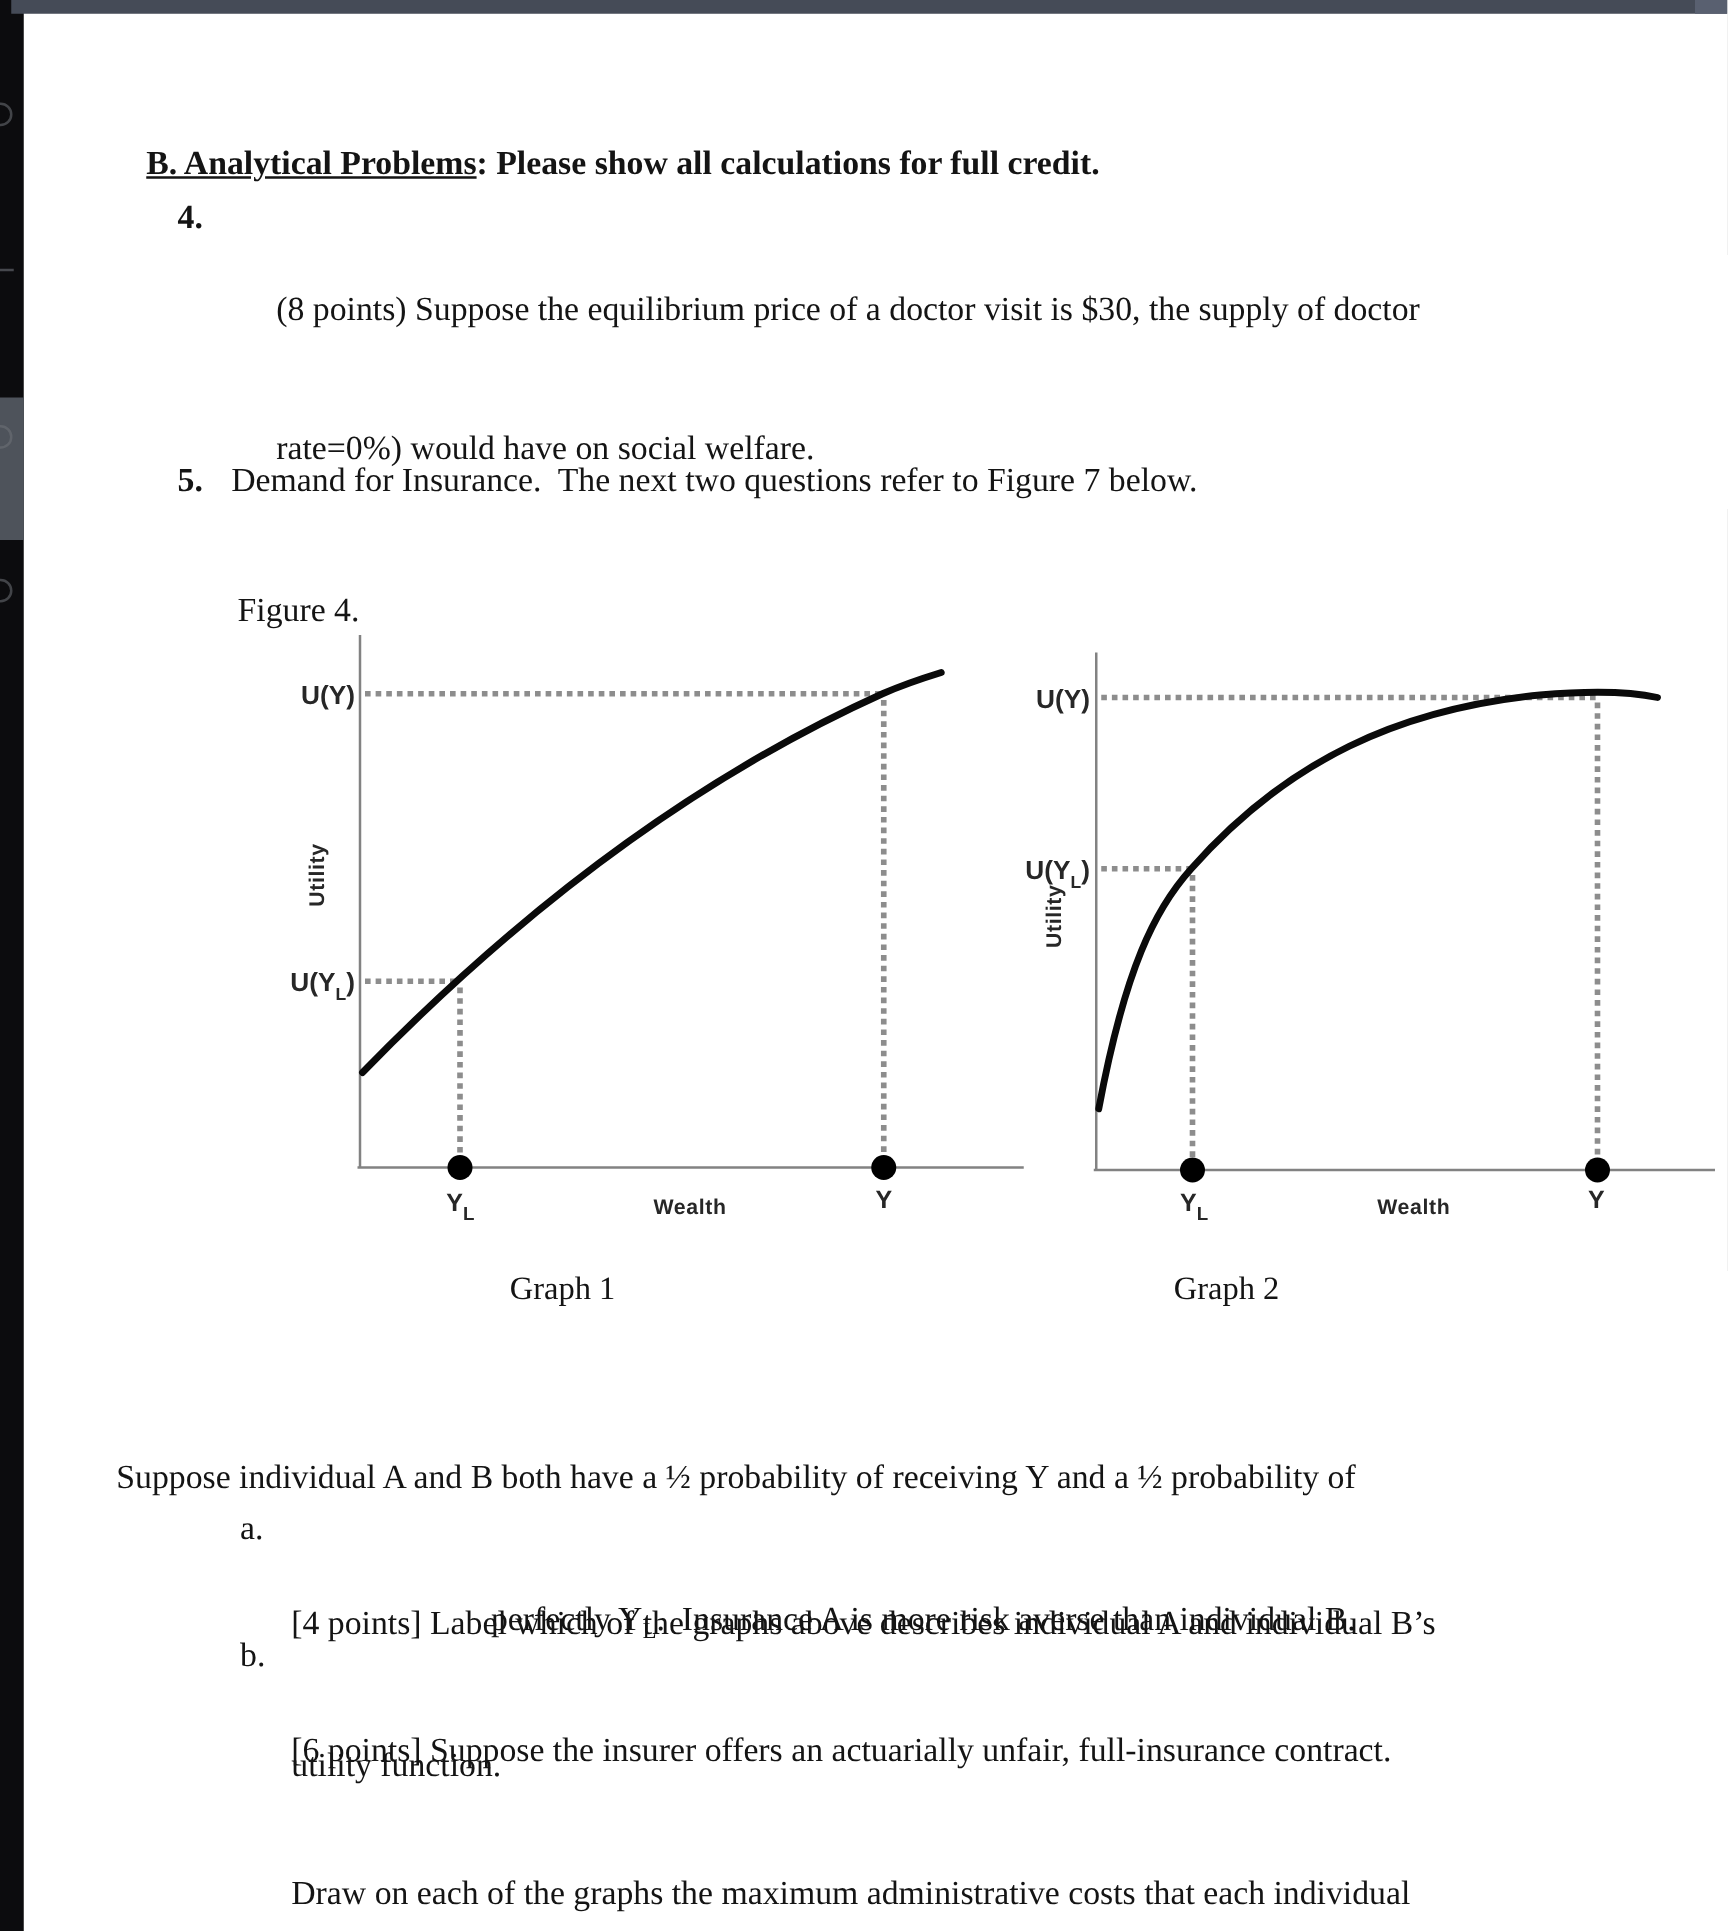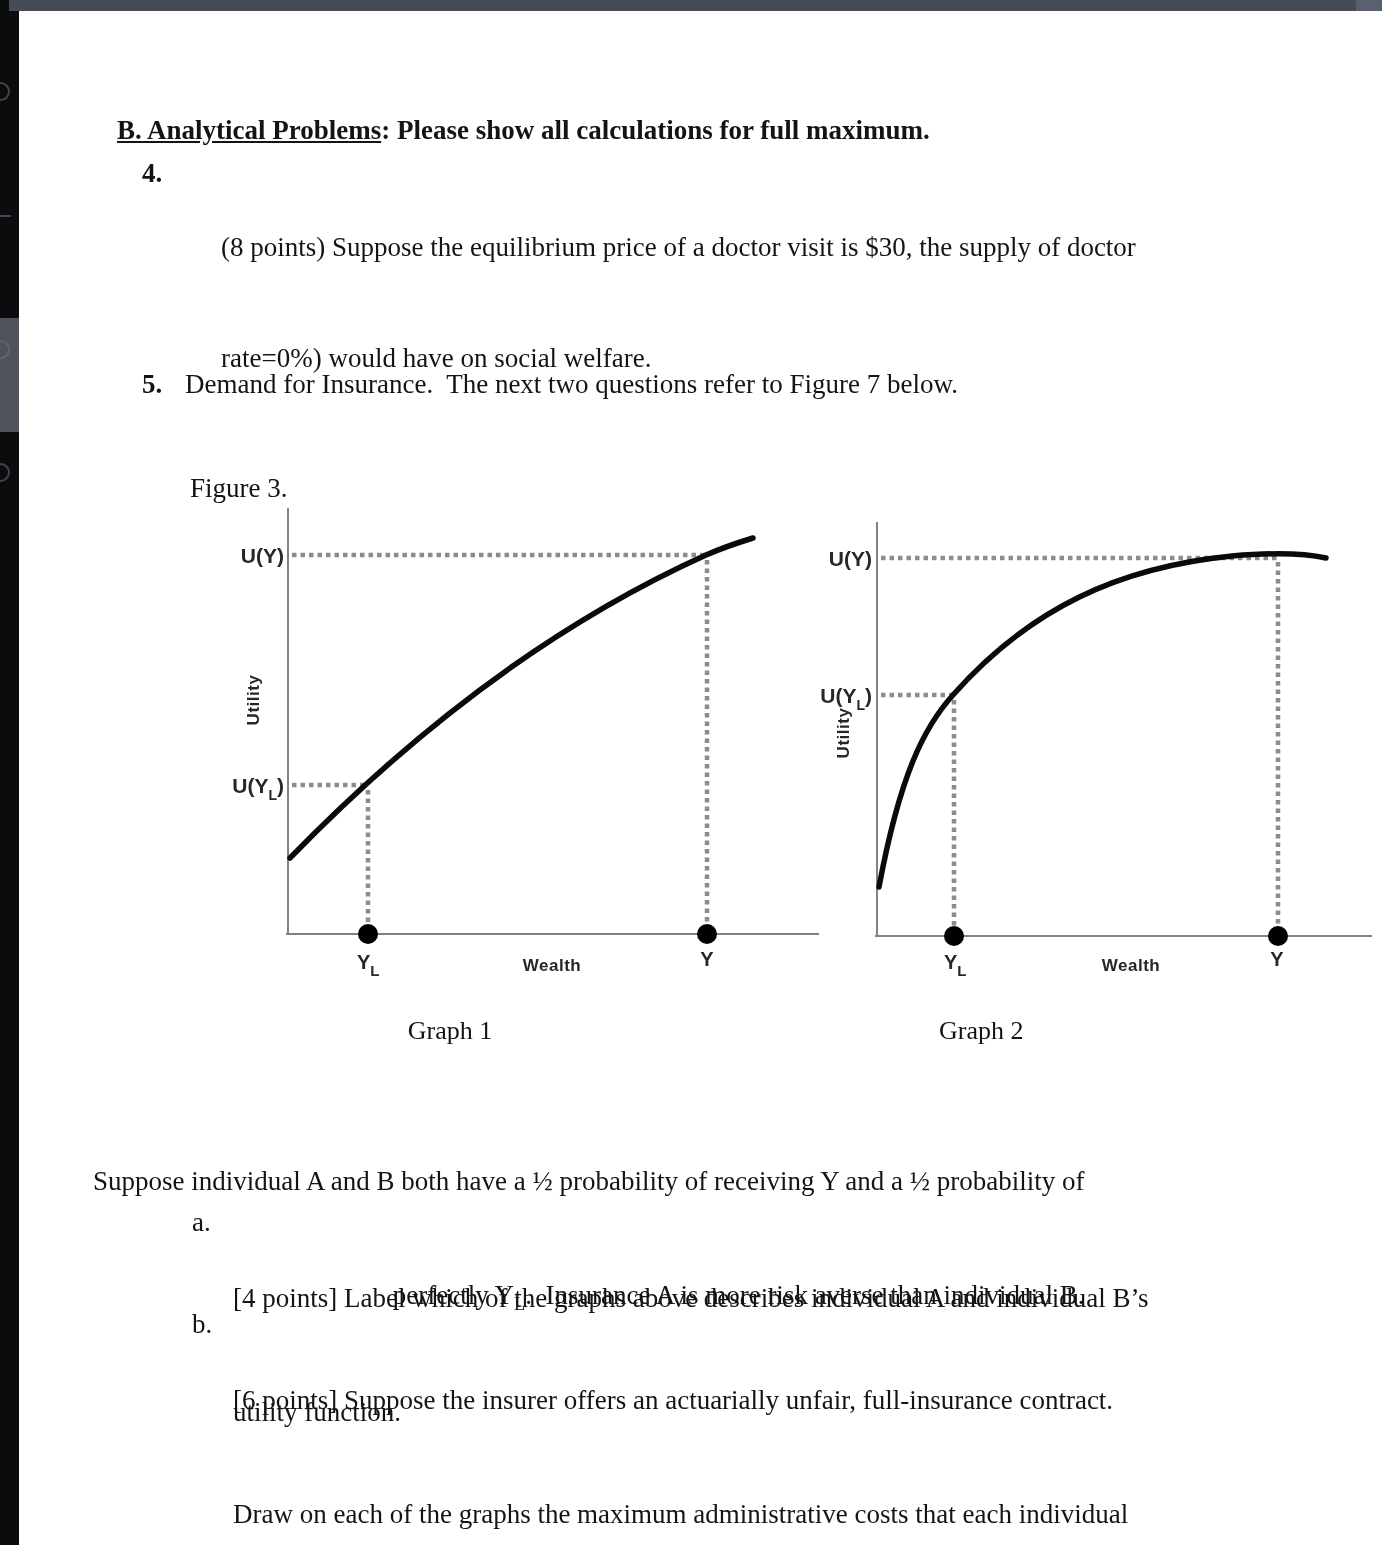--- a/index.html
+++ b/index.html
@@ -45,33 +45,33 @@
     <div class="left-bar-segment"></div>
     <div class="edge-mark" style="top:82px"></div>
     <div class="edge-tick" style="top:215px"></div>
     <div class="edge-mark" style="top:340px"></div>
     <div class="edge-mark" style="top:463px"></div>
   </div>
   <div class="top-bar"></div>
   <div class="top-bar-right"></div>
 
   <div class="t heading" style="left:90px;top:84px;">
-    <span class="u">B. Analytical Problems</span><span>: Please show all calculations for full maximum.</span>
+    <span class="u">B. Analytical Problems</span><span>: Please show all calculations for full credit.</span>
   </div>
 
   <div class="t body-text num" style="left:142px;top:155px;">4.</div>
   <div class="t body-text" style="left:185px;top:155px;margin-left:36px;">
     <div>(8 points) Suppose the equilibrium price of a doctor visit is $30, the supply of doctor</div>
     <div>rate=0%) would have on social welfare.</div>
   </div>
 
   <div class="t body-text num" style="left:142px;top:366px;">5.</div>
   <div class="t body-text" style="left:185px;top:366px;">Demand for Insurance.  The next two questions refer to Figure 7 below.</div>
 
-  <div class="t body-text" style="left:190px;top:470px;">Figure 3.</div>
+  <div class="t body-text" style="left:190px;top:470px;">Figure 4.</div>
 
   <svg style="position:absolute;left:0;top:0;pointer-events:none;" width="1382" height="1545" viewBox="0 0 1382 1545">
 
     <g>
       <line class="axis" x1="288" y1="508" x2="288" y2="934"></line>
       <line class="axis" x1="286" y1="934" x2="819" y2="934"></line>
       <line class="dashed" x1="292" y1="555" x2="707" y2="555"></line>
       <line class="dashed" x1="292" y1="785" x2="368" y2="785"></line>
       <line class="dashed" x1="368" y1="790" x2="368" y2="926"></line>
       <line class="dashed" x1="707" y1="560" x2="707" y2="926"></line>

